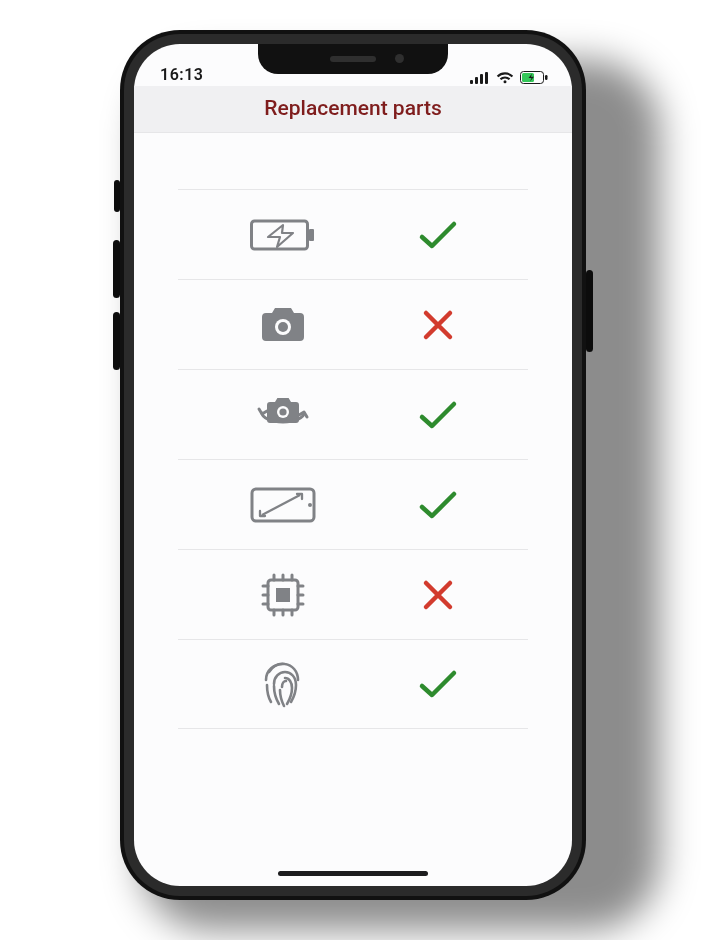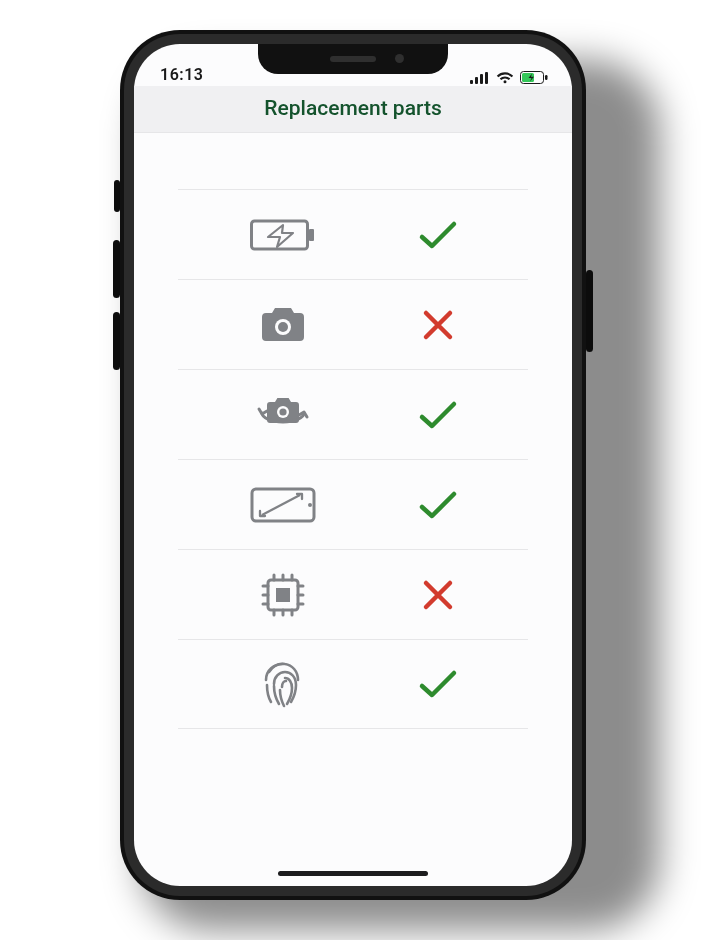--- a/index.html
+++ b/index.html
@@ -99,21 +99,21 @@
   .header {
     background: var(--header-bg);
     text-align: center;
     padding: 10px 0 12px;
     border-bottom: 1px solid var(--divider);
   }
   .header h1 {
     margin:0;
     font-size: 21px;
     font-weight: 500;
-    color:#14532d;
+    color:#7f1d1d;
   }
 
   .list {
     margin-top: 56px;
     padding: 0 44px;
   }
   .row {
     height: 90px;
     display:flex; align-items:center; justify-content:center;
     gap: 90px;

